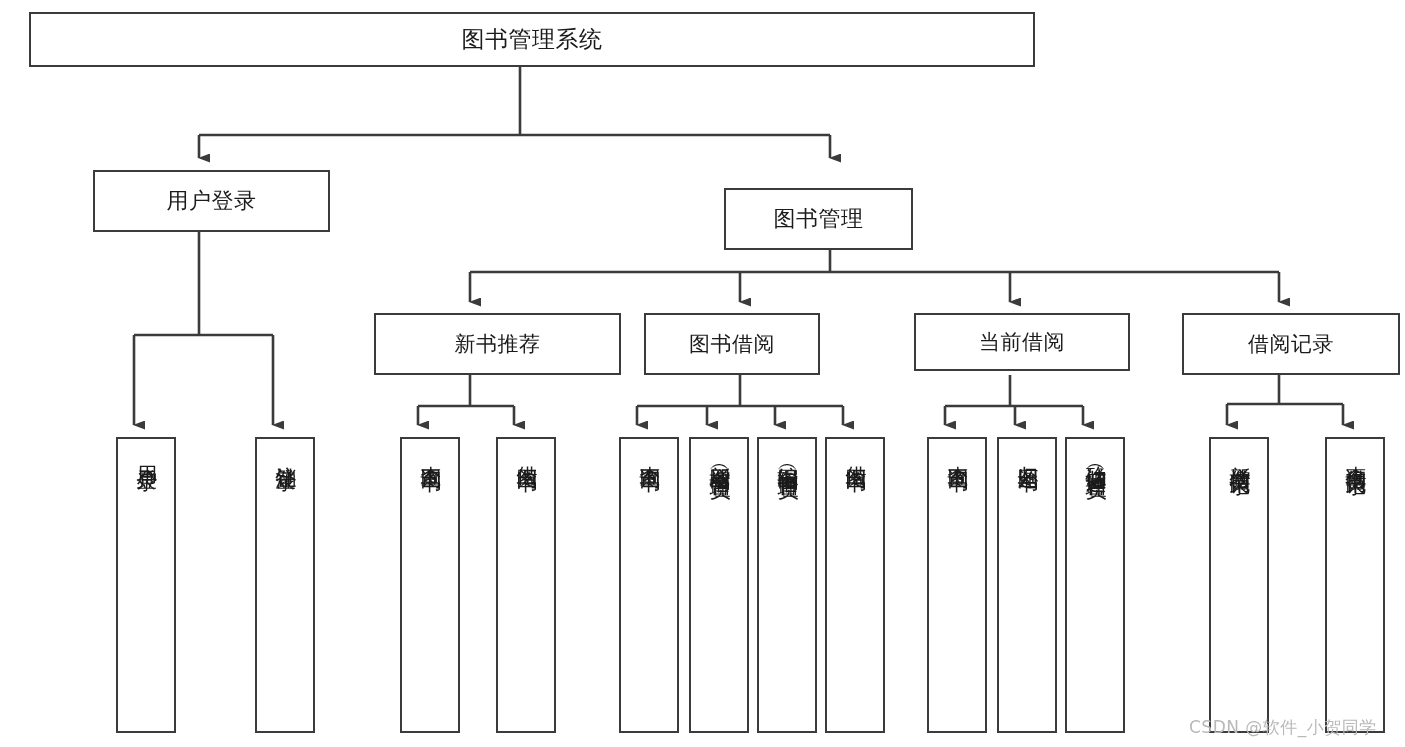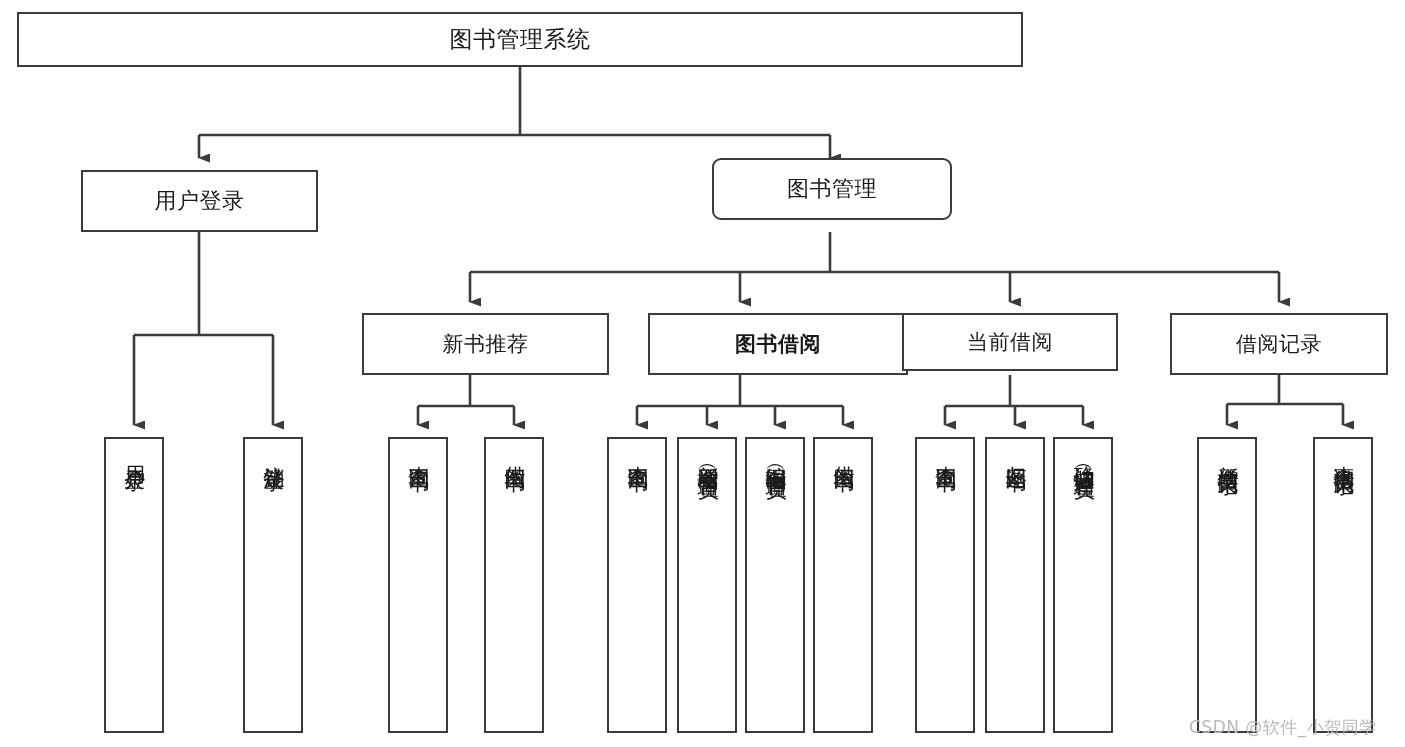--- a/index.html
+++ b/index.html
@@ -28,20 +28,21 @@
   }
   .node {
     position: absolute;
     box-sizing: border-box;
     background: #ffffff;
     border: 2px solid #3b3b3b;
     display: flex;
     align-items: center;
     justify-content: center;
     color: #1b1b1b;
+    margin-left: 12px;
   }
   .node .label {
     display: block;
     text-align: center;
     line-height: 1.18;
     letter-spacing: 0.5px;
   }
   .node.root .label   { font-size: 23px; }
   .node.level2 .label { font-size: 22px; }
   .node.level3 .label { font-size: 21px; }
@@ -121,28 +122,28 @@
     </g>
   </svg>
 
   <div class="node root" style="left:17px; top:12px; width:1006px; height:55px;">
     <span class="label">图书管理系统</span>
   </div>
 
   <div class="node level2" style="left:81px; top:170px; width:237px; height:62px;">
     <span class="label">用户登录</span>
   </div>
-  <div class="node level2" style="left:712px; top:158px; width:240px; height:62px;border-radius:9px;">
+  <div class="node level2" style="left:712px; top:188px; width:189px; height:62px;">
     <span class="label">图书管理</span>
   </div>
 
   <div class="node level3" style="left:362px; top:313px; width:247px; height:62px;">
     <span class="label">新书推荐</span>
   </div>
-  <div class="node level3" style="left:648px; top:313px; width:260px; height:62px;font-weight:bold;">
+  <div class="node level3" style="left:632px; top:313px; width:176px; height:62px;">
     <span class="label">图书借阅</span>
   </div>
   <div class="node level3" style="left:902px; top:313px; width:216px; height:58px;">
     <span class="label">当前借阅</span>
   </div>
   <div class="node level3" style="left:1170px; top:313px; width:218px; height:62px;">
     <span class="label">借阅记录</span>
   </div>
 
   <div class="node leaf" style="left:104px; top:437px; width:60px; height:296px;">

